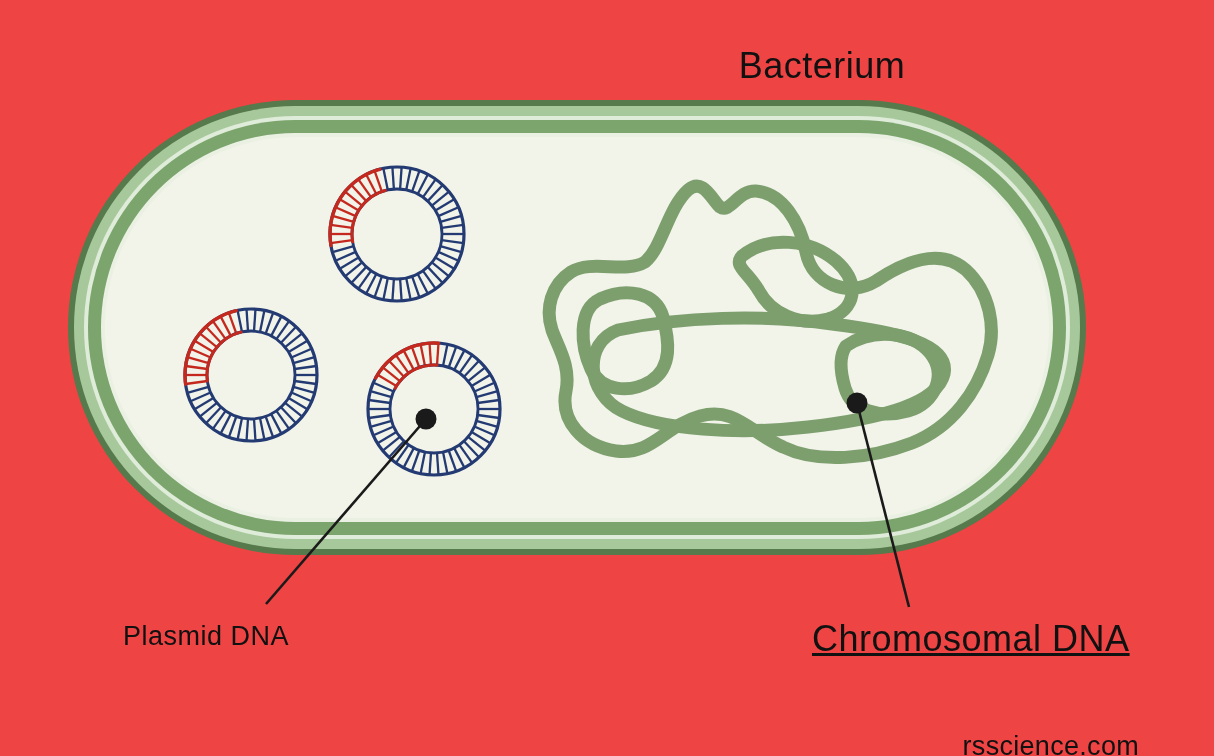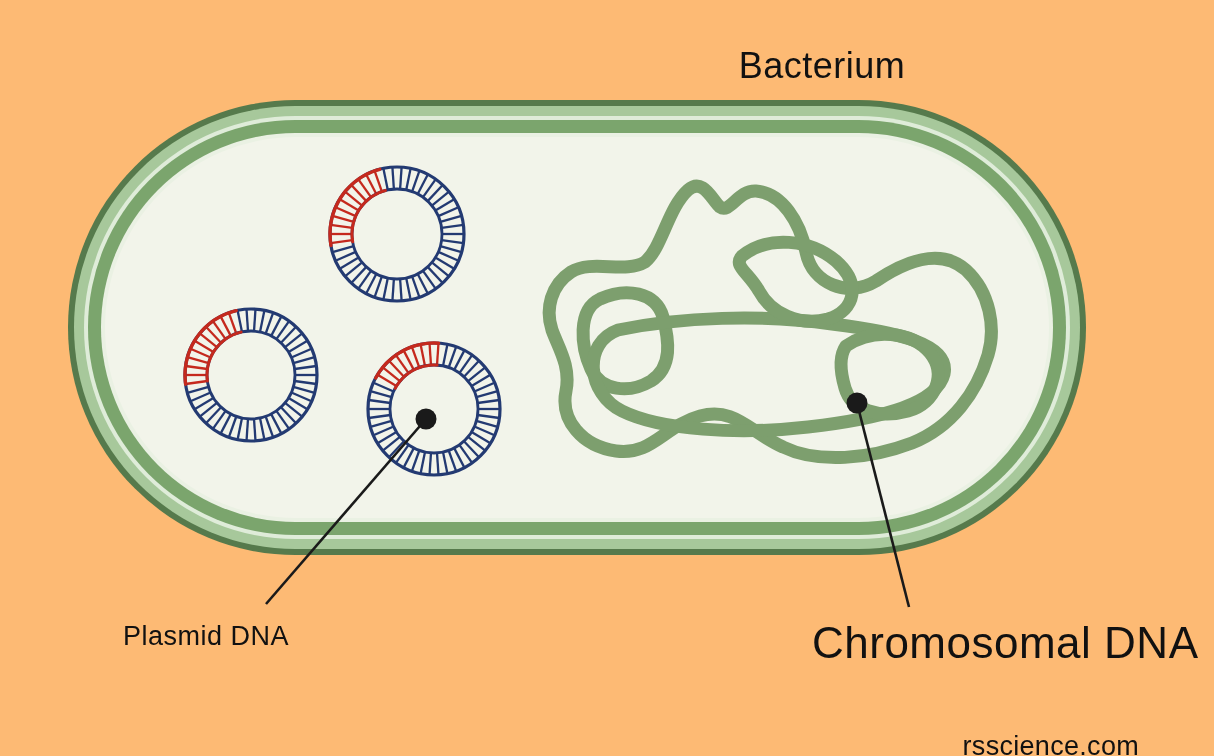--- a/index.html
+++ b/index.html
@@ -5,21 +5,21 @@
   html, body {
     margin: 0;
     padding: 0;
     background: #ffffff;
     font-family: "Liberation Sans", "DejaVu Sans", sans-serif;
   }
   .figure {
     position: relative;
     width: 1214px;
     height: 756px;
-    background: #fdba74;
+    background: #ef4444;
     overflow: hidden;
     text-align: right;
   }
   .figure svg.diagram {
     position: absolute;
     left: 0;
     top: 0;
     width: 1214px;
     height: 756px;
     display: block;
@@ -38,21 +38,22 @@
     font-size: 36px;
   }
   .plasmid-label {
     top: 622px;
     left: 123px;
     font-size: 27px;
   }
   .chromosome-label {
     top: 619px;
     left: 812px;
-    font-size: 44px;
+    font-size: 36px;
+    text-decoration: underline;
   }
   .watermark-label {
     top: 732px;
     right: 75px;
     font-size: 27px;
     letter-spacing: 0.3px;
   }
 </style>
 </head>
 <body>

